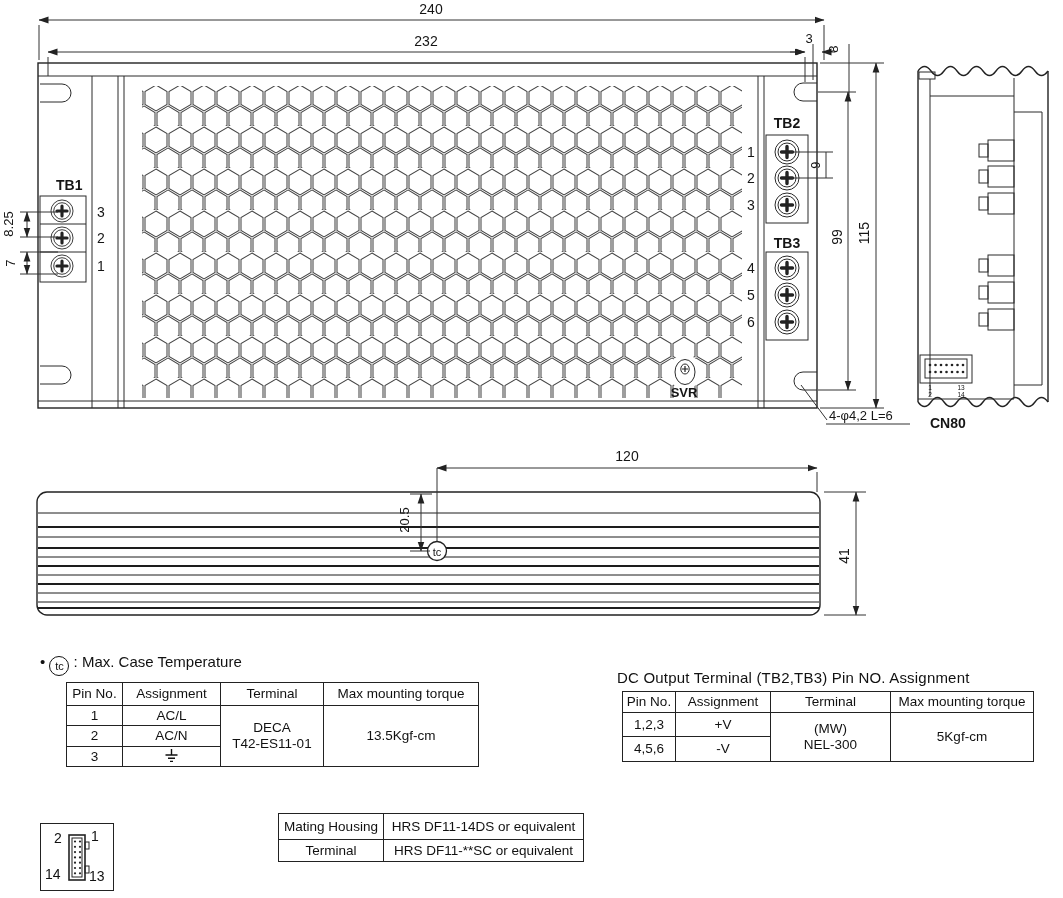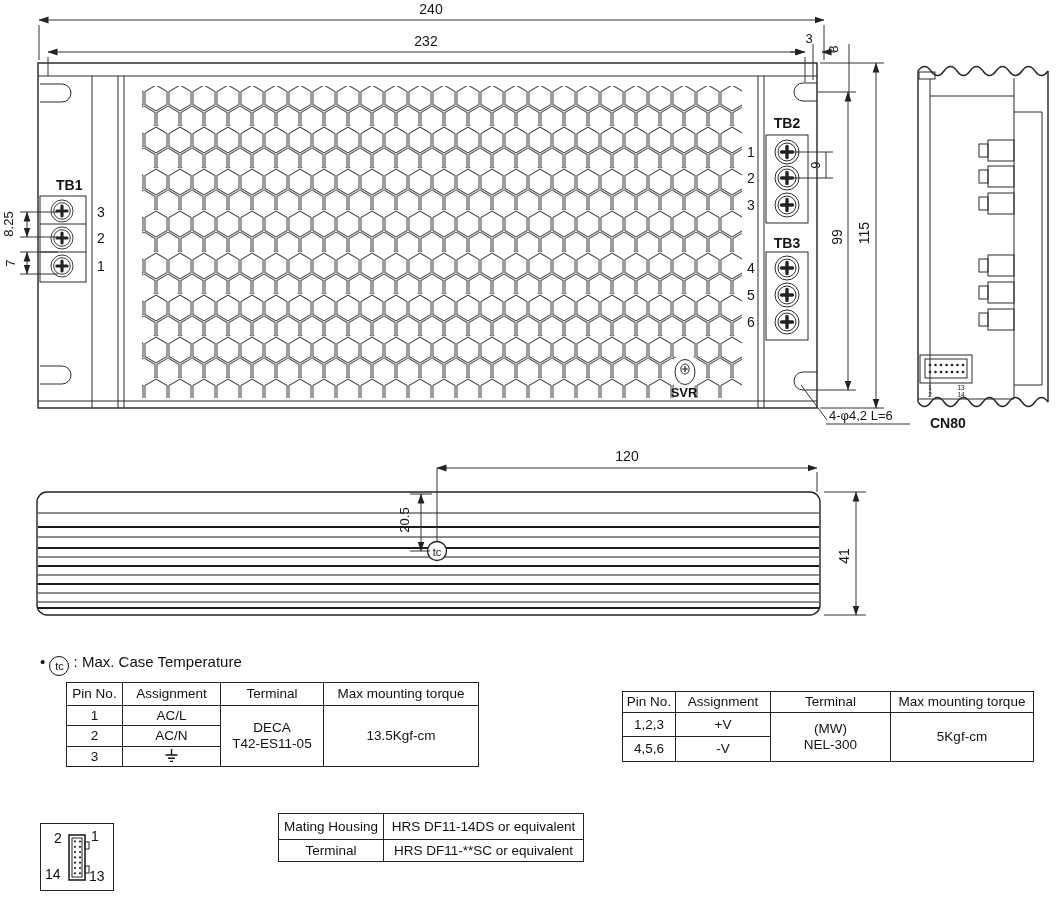--- a/index.html
+++ b/index.html
@@ -255,39 +255,40 @@
     <th>Pin No.</th>
     <th>Assignment</th>
     <th>Terminal</th>
     <th>Max mounting torque</th>
   </tr>
   <tr style="height:20px">
     <td>1</td>
     <td>AC/L</td>
     <td rowspan="3">
       <div>DECA</div>
-      <div>T42-ES11-05</div>
+      <div>T42-ES11-01</div>
     </td>
     <td rowspan="3">13.5Kgf-cm</td>
   </tr>
   <tr style="height:21px">
     <td>2</td>
     <td>AC/N</td>
   </tr>
   <tr style="height:20px">
     <td>3</td>
     <td>
       <svg width="17" height="15" viewBox="0 0 17 15" style="vertical-align:-2px">
         <path d="M8.5 1 V7 M2.5 7 H14.5 M5 10.2 H12 M7 13.4 H10" stroke="#111" stroke-width="1.4" fill="none"></path>
       </svg>
     </td>
   </tr>
 </tbody>
     </table>
 
+<div class="abs title" style="left:617px;top:669px;">DC Output Terminal (TB2,TB3) Pin NO. Assignment</div>
 <table class="abs" style="left:622px;top:691px;width:411px;">
   <colgroup>
         <col style="width:53px">
         <col style="width:95px">
         <col style="width:120px">
         <col style="width:143px">
       </colgroup>
   <tbody>
         <tr style="height:21px">
     <th>Pin No.</th>

